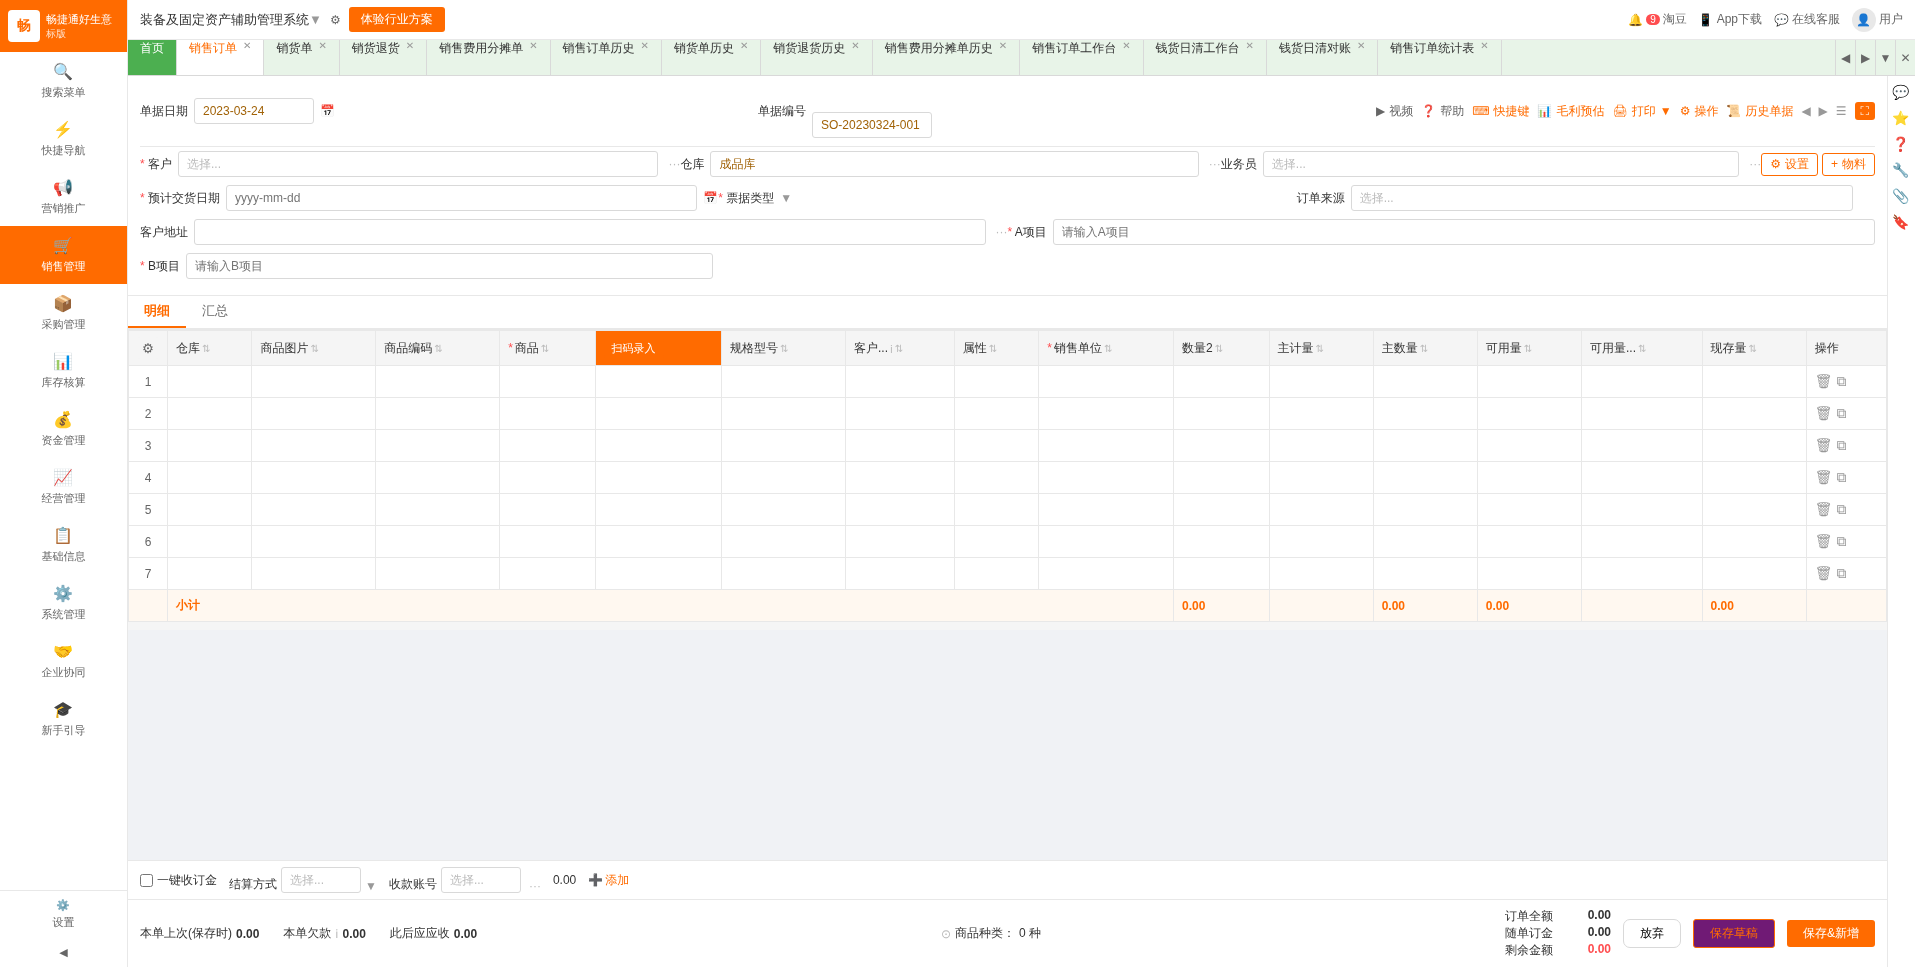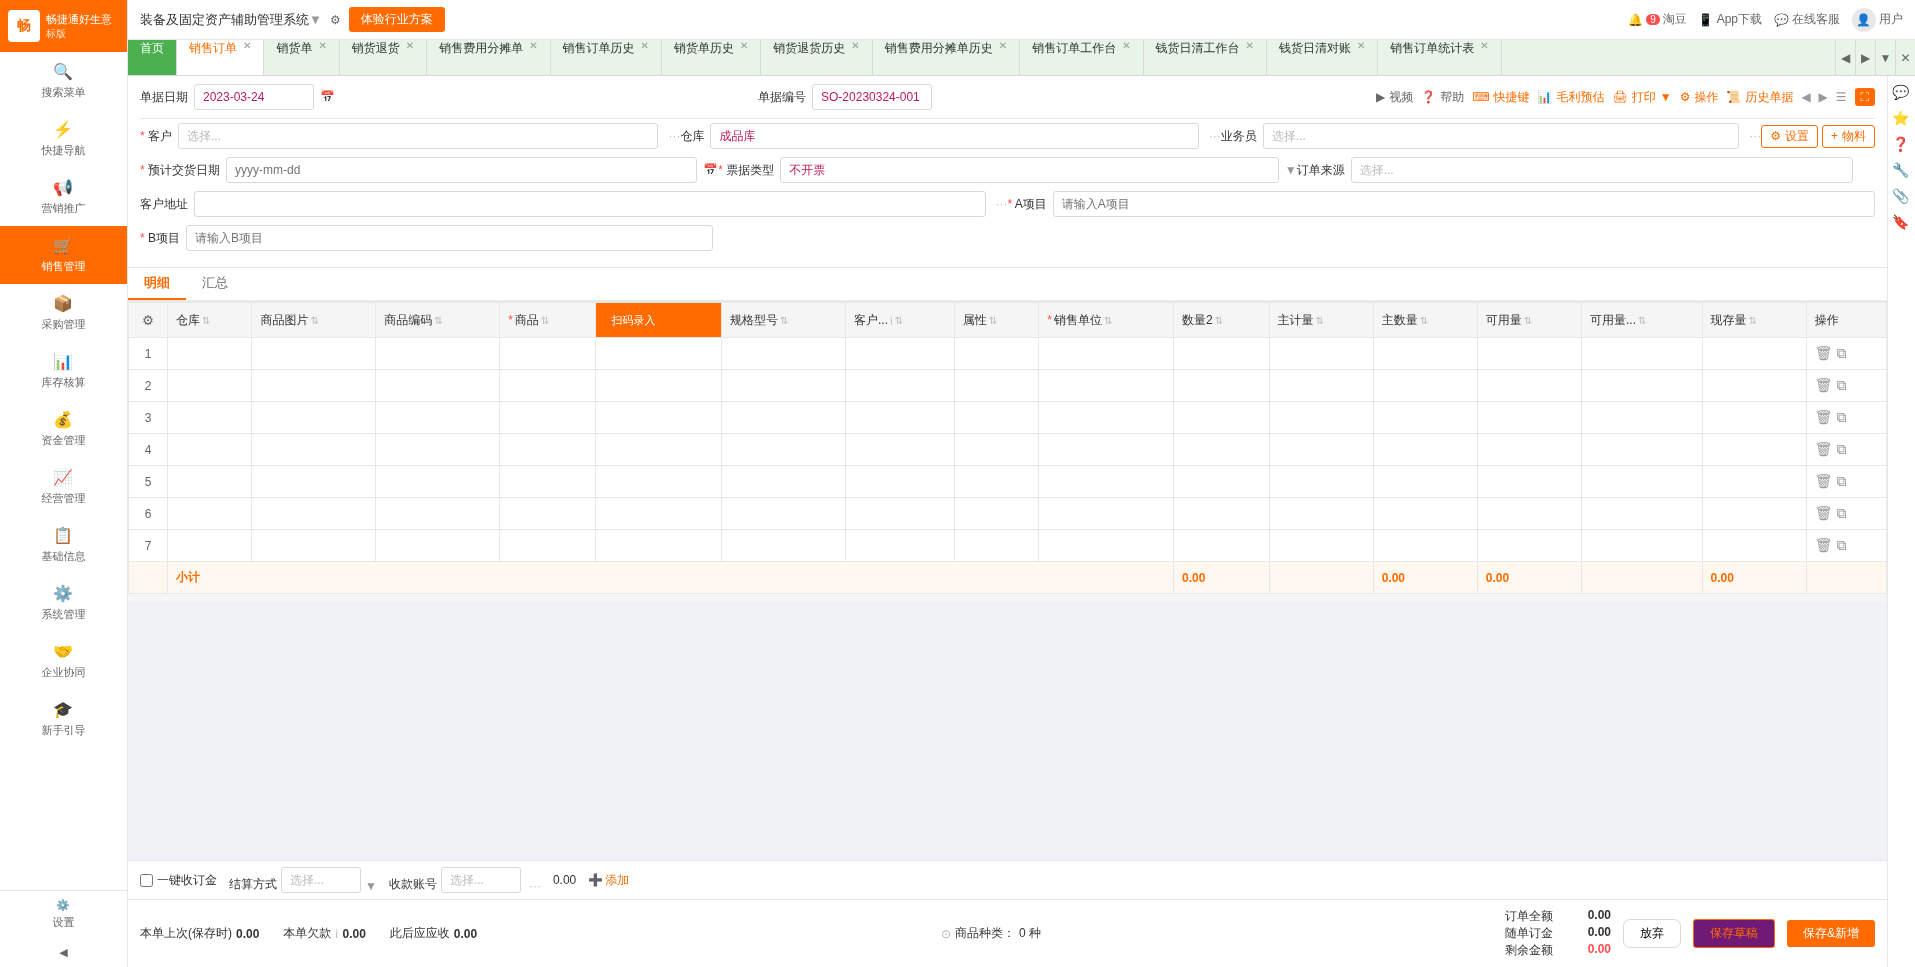--- a/index.html
+++ b/index.html
@@ -40,21 +40,21 @@
 
     
     .form-area { background: #fff; padding: 8px 12px; border-bottom: 1px solid #e8e8e8; }
     .form-toolbar { display: flex; align-items: center; gap: 8px; margin-bottom: 8px; font-size: 12px; color: #333; }
     .form-toolbar-item { display: flex; align-items: center; gap: 4px; cursor: pointer; color: #666; }
     .form-toolbar-item.orange { color: #ff6b00; }
     .form-row { display: flex; align-items: center; margin-bottom: 8px; }
     .form-field { display: flex; align-items: center; gap: 6px; flex: 1; }
     .form-label { color: #333; white-space: nowrap; font-size: 12px; }
     .form-label.required::before { content: '* '; color: #ff4d4f; }
-    .form-input { border: 1px solid #d9d9d9; border-radius: 3px; padding: 3px 8px; font-size: 12px; color: #be185d; background: #fff; height: 26px; min-width: 120px; }
+    .form-input { border: 1px solid #d9d9d9; border-radius: 3px; padding: 3px 8px; font-size: 12px; color: #a16207; background: #fff; height: 26px; min-width: 120px; }
     .form-input.placeholder { color: #bbb; }
     .form-input-wide { min-width: 200px; }
     .form-dots { color: #bbb; cursor: pointer; margin-left: 4px; }
 
     
     .inner-tabs { display: flex; gap: 0; border-bottom: 1px solid #e8e8e8; margin-bottom: 0; }
     .inner-tab { padding: 6px 16px; cursor: pointer; font-size: 13px; color: #666; border-bottom: 2px solid transparent; }
     .inner-tab.active { color: #ff6b00; border-bottom: 2px solid #ff6b00; font-weight: bold; }
 
     
@@ -279,21 +279,21 @@
 
       <div class="form-area">
         <div class="form-toolbar">
           <div class="form-field">
             <span class="form-label">单据日期</span>
             <span class="form-input" style="display:inline-flex;align-items:center;gap:4px;cursor:pointer;">2023-03-24</span>
             <span style="cursor:pointer;color:#666;">📅</span>
           </div>
           <div class="form-field">
             <span class="form-label">单据编号</span>
-            <span class="form-input" style="display:inline-flex;align-items:center;">SO-20230324-001</span>
+            <span class="form-input" style="display:inline-flex;align-items:center;margin-top:28px;">SO-20230324-001</span>
           </div>
           <div class="top-actions">
             <span class="form-toolbar-item">
               <span>▶</span>
               <span>视频</span>
             </span>
             <span class="form-toolbar-item">
               <span>❓</span>
               <span>帮助</span>
             </span>
@@ -355,21 +355,20 @@
         </div>
 
         <div class="form-row">
           <div class="form-field" style="flex:1;">
             <span class="form-label required">预计交货日期</span>
             <input type="text" class="form-input form-input-wide" style="flex: 1 1 0%;" placeholder="yyyy-mm-dd">
             <span style="cursor:pointer;color:#666;">📅</span>
           </div>
           <div class="form-field" style="flex:1;">
             <span class="form-label required">票据类型</span>
-            <span class="form-input" style="display:inline-flex;align-items:center;flex:1;justify-content:space-between;">不开票</span>
             <span style="cursor:pointer;color:#999;">▼</span>
           </div>
           <div class="form-field" style="flex:1;">
             <span class="form-label">订单来源</span>
             <span class="form-input placeholder" style="display:inline-flex;align-items:center;flex:1;">选择...</span>
             <span class="form-dots" style="color:transparent;">···</span>
           </div>
         </div>
 
         <div class="form-row">

